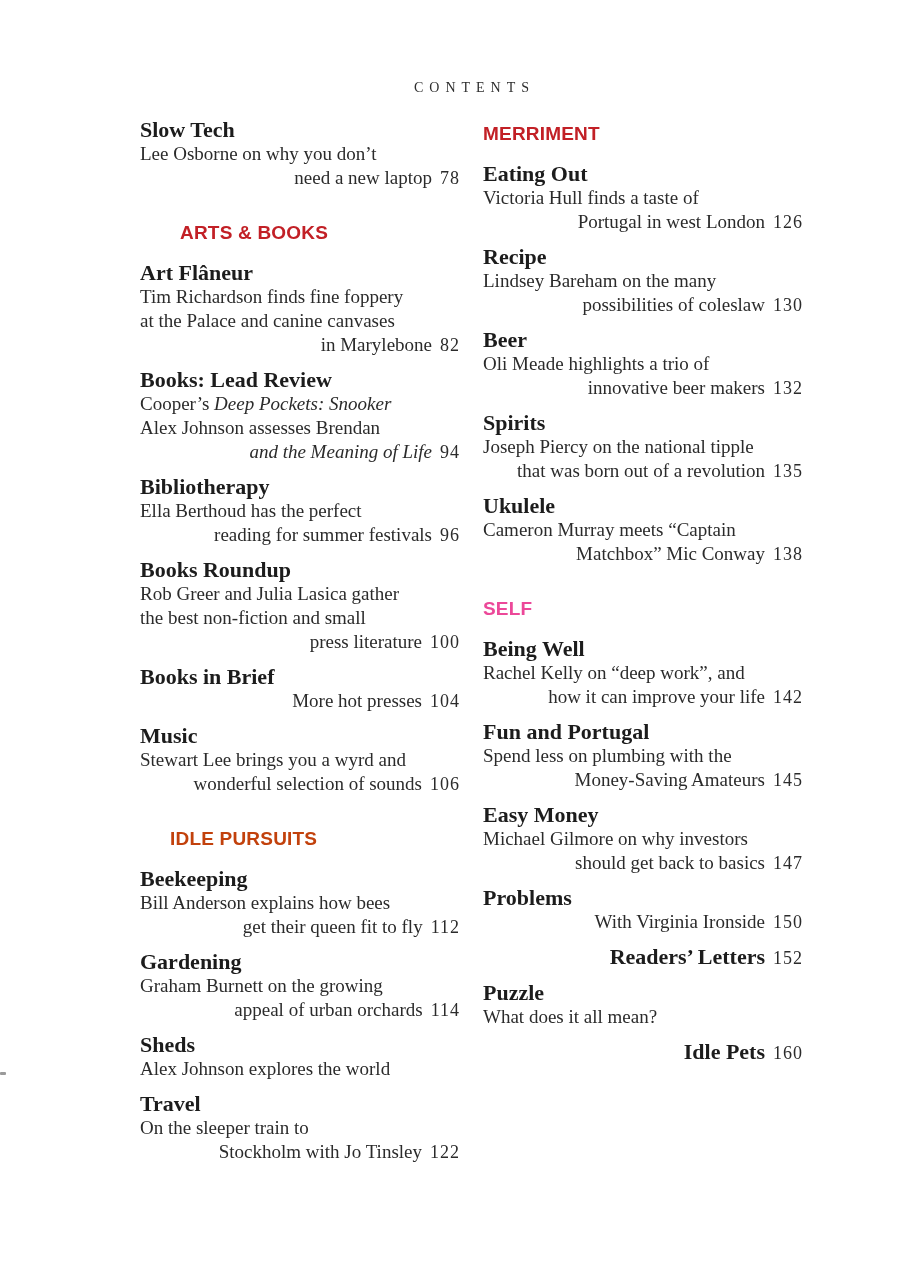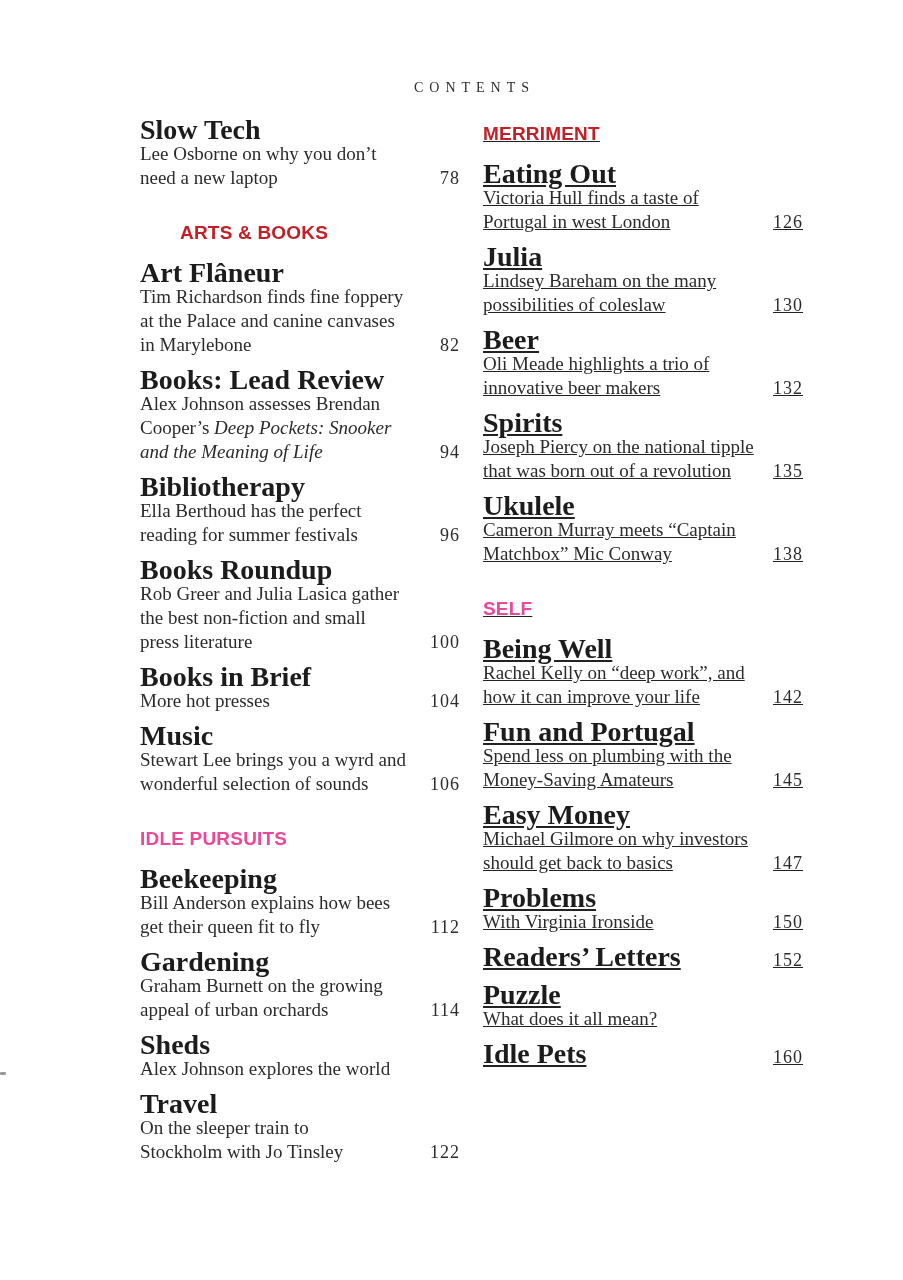--- a/index.html
+++ b/index.html
@@ -20,47 +20,47 @@
     padding-left: 6px; 
     color: #2d2d2d;
     box-sizing: border-box;
   }
   .col {
     position: absolute;
     top: 118px;
     width: 320px;
   }
   .col-left  { left: 140px; }
-  .col-right { left: 483px; text-decoration: underline; }
+  .col-right { left: 483px; }
 
   .section-header {
     font-family: "Liberation Sans", "DejaVu Sans", sans-serif;
     font-weight: 700;
     color: #C2202​6;
     font-size: 19px;
     line-height: 22px;
     letter-spacing: 0.2px;
     margin: 32px 0 17px 0;
   }
   .col > .section-header:first-child { margin-top: 5px; }
 
   .entry {
     margin: 0 0 11px 0;
     font-size: 19px;
     line-height: 24px;
   }
   .entry-title {
     font-weight: bold;
-    font-size: 28px;
+    font-size: 22px;
     color: #1c1c1c;
   }
   .desc-line { color: #2b2b2b; }
   .flex-line {
     display: flex;
-    justify-content: space-between;
+    justify-content: flex-end;
     align-items: baseline;
   }
   .flex-line .line-text { min-width: 0; }
   .page-num {
     font-size: 18px;
     letter-spacing: 1px;
     color: #2b2b2b;
     margin-left: 8px;
     white-space: nowrap;
     font-weight: normal;
@@ -93,22 +93,22 @@
       <div class="entry-title">Art Flâneur</div>
       <div class="desc-line">Tim Richardson finds fine foppery</div>
       <div class="desc-line">at the Palace and canine canvases</div>
       <div class="desc-line flex-line">
         <span class="line-text">in Marylebone</span>
         <span class="page-num">82</span>
       </div>
     </div>
     <div class="entry">
       <div class="entry-title">Books: Lead Review</div>
+      <div class="desc-line"><span>Cooper’s </span><span class="it">Deep Pockets: Snooker</span></div>
       <div class="desc-line">Alex Johnson assesses Brendan</div>
-      <div class="desc-line"><span>Cooper’s </span><span class="it">Deep Pockets: Snooker</span></div>
       <div class="desc-line flex-line">
         <span class="line-text"><span class="it">and the Meaning of Life</span></span>
         <span class="page-num">94</span>
       </div>
     </div>
     <div class="entry">
       <div class="entry-title">Bibliotherapy</div>
       <div class="desc-line">Ella Berthoud has the perfect</div>
       <div class="desc-line flex-line">
         <span class="line-text">reading for summer festivals</span>
@@ -132,21 +132,21 @@
       </div>
     </div>
     <div class="entry">
       <div class="entry-title">Music</div>
       <div class="desc-line">Stewart Lee brings you a wyrd and</div>
       <div class="desc-line flex-line">
         <span class="line-text">wonderful selection of sounds</span>
         <span class="page-num">106</span>
       </div>
     </div>
-    <div class="section-header" style="color: #ec4899;">IDLE PURSUITS</div>
+    <div class="section-header" style="color: #c2410c; margin-left: 30px;">IDLE PURSUITS</div>
     <div class="entry">
       <div class="entry-title">Beekeeping</div>
       <div class="desc-line">Bill Anderson explains how bees</div>
       <div class="desc-line flex-line">
         <span class="line-text">get their queen fit to fly</span>
         <span class="page-num">112</span>
       </div>
     </div>
     <div class="entry">
       <div class="entry-title">Gardening</div>
@@ -174,21 +174,21 @@
     <div class="section-header" style="color: rgb(194, 32, 38);">MERRIMENT</div>
     <div class="entry">
       <div class="entry-title">Eating Out</div>
       <div class="desc-line">Victoria Hull finds a taste of</div>
       <div class="desc-line flex-line">
         <span class="line-text">Portugal in west London</span>
         <span class="page-num">126</span>
       </div>
     </div>
     <div class="entry">
-      <div class="entry-title">Julia</div>
+      <div class="entry-title">Recipe</div>
       <div class="desc-line">Lindsey Bareham on the many</div>
       <div class="desc-line flex-line">
         <span class="line-text">possibilities of coleslaw</span>
         <span class="page-num">130</span>
       </div>
     </div>
     <div class="entry">
       <div class="entry-title">Beer</div>
       <div class="desc-line">Oli Meade highlights a trio of</div>
       <div class="desc-line flex-line">

